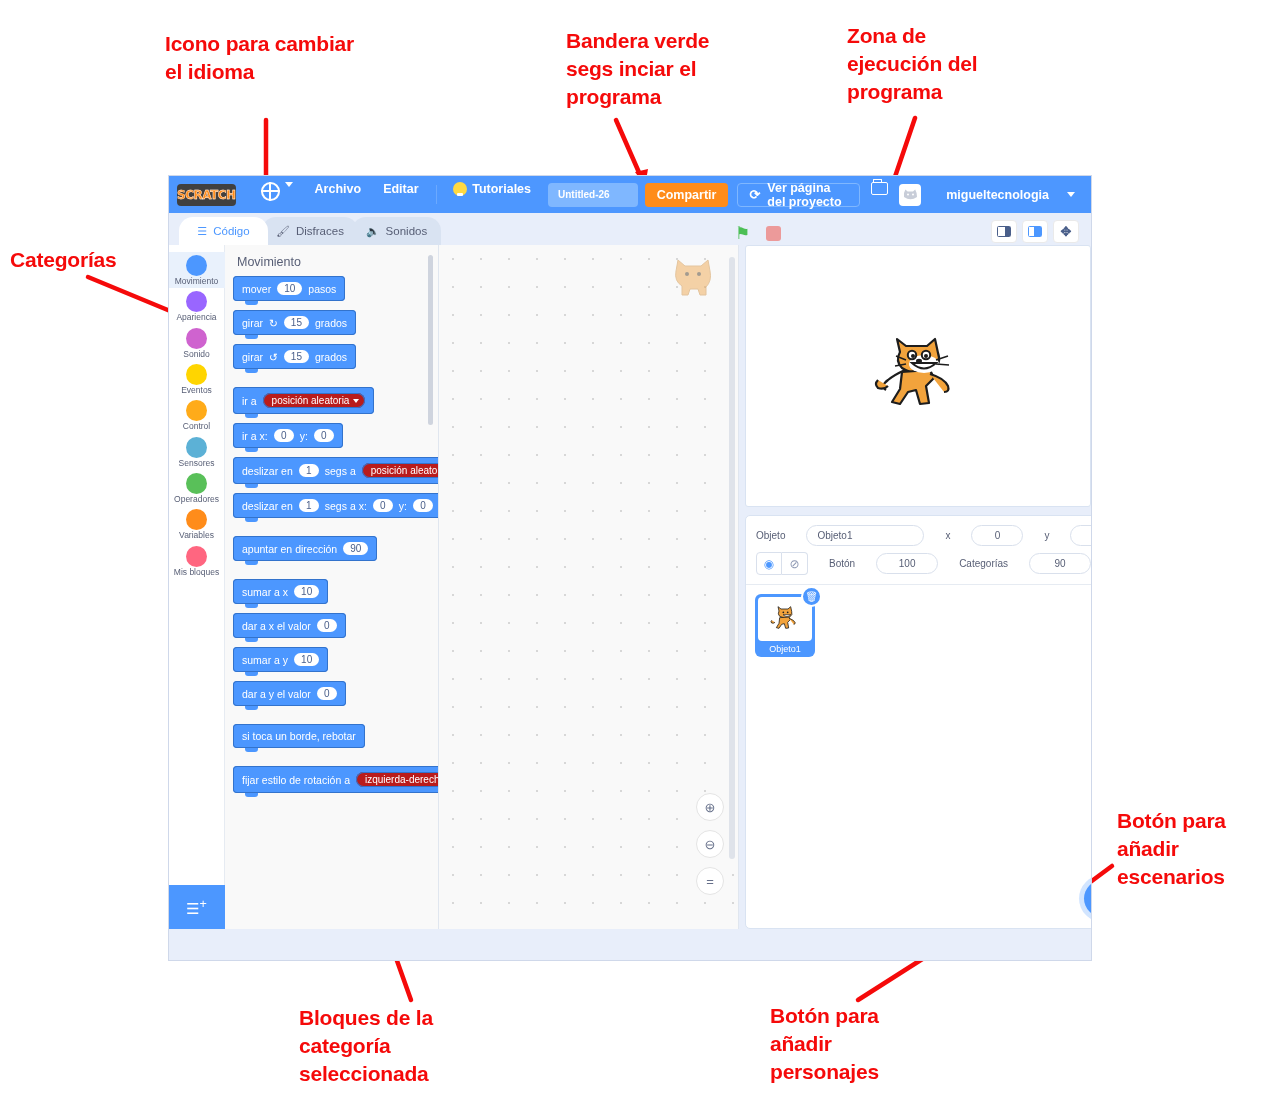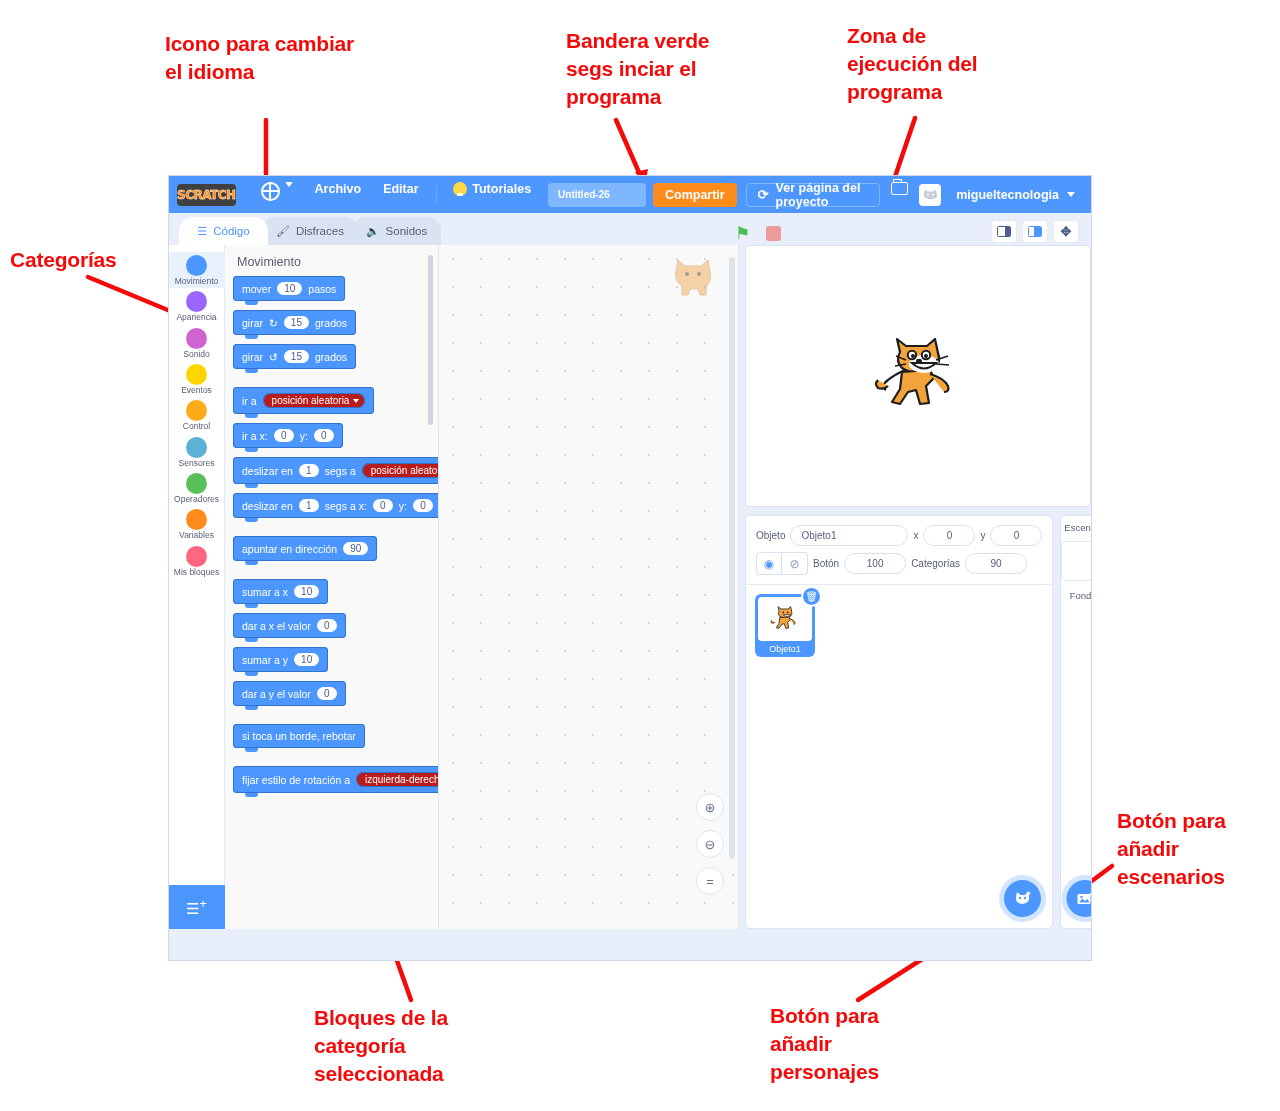--- a/index.html
+++ b/index.html
@@ -95,21 +95,21 @@
     padding:0 11px; margin-left:9px; font-size:12.5px;
   }
   .refresh-ico{font-size:13px;font-weight:bold;}
   .mb-spacer{flex:1;}
   .folder-ico{width:17px;height:13px;border:1.6px solid #fff;border-radius:2px;position:relative;}
   .folder-ico:before{content:"";position:absolute;left:1px;top:-4px;width:7px;height:3px;border:1.6px solid #fff;border-bottom:none;border-radius:1px 1px 0 0;}
   .avatar{
     width:22px;height:22px;border-radius:4px;background:#fff;
     margin-right:7px; display:flex;align-items:center;justify-content:center;
   }
-  .user-wrap{display:flex;align-items:center;gap:8px;padding-right:8px;font-size:12.5px;}
+  .user-wrap{display:flex;align-items:center;gap:18px;padding-right:8px;font-size:12.5px;}
 
   
   .subbar { height:32px; display:flex; align-items:flex-end; background:#e8eefa; position:relative;}
   .tabs { display:flex; margin-left:10px; gap:0; }
   .tab {
     height:28px; min-width:89px;
     background:#d9e3f2;
     border-radius:14px 14px 0 0;
     display:flex;align-items:center;justify-content:center;gap:6px;
     font-size:11.5px; color:#575e75;
@@ -230,21 +230,21 @@
   }
   .spritearea{ display:flex; gap:7px; margin-top:8px; flex:1; min-height:0;}
   .spritepanel{
     flex:1; background:#fff;border:1px solid #d9e3f2;border-radius:5px;
     position:relative; display:flex;flex-direction:column;
   }
   .spriteinfo{
     display:flex;flex-direction:column;gap:6px;
     padding:9px 10px;border-bottom:1px solid #e6ebf2;
   }
-  .sirow{display:flex;align-items:center;gap:5px;font-size:10px;color:#575e75;}
+  .sirow{display:flex;align-items:center;gap:21px;font-size:10px;color:#575e75;}
   .sifield{
     border:1px solid #d9e0ec;border-radius:12px;height:21px;
     display:flex;align-items:center;padding:0 10px;font-size:10px;color:#575e75;
   }
   .sifield.name{width:118px;}
   .sifield.num{width:52px;justify-content:center;}
   .sifield.num2{width:62px;justify-content:center;}
   .eyebtns{display:flex;}
   .eyebtn{
     width:26px;height:23px;border:1px solid #d9e0ec;
@@ -339,21 +339,21 @@
 arrastraremos
 los bloques para
 ir construyendo
 los programas</div>
 <div class="anno" style="left:775px;top:721px;">Zona de
 objetos y
 personajes</div>
 <div class="anno" style="left:1117px;top:807px;">Botón para
 añadir
 escenarios</div>
-<div class="anno" style="left:314px;top:1004px;">Bloques de la
+<div class="anno" style="left:299px;top:1004px;">Bloques de la
 categoría
 seleccionada</div>
 <div class="anno" style="left:770px;top:1002px;">Botón para
 añadir
 personajes</div>
 
 <div id="scratch-app">
 
   <div class="menubar">
     <div class="logo">

